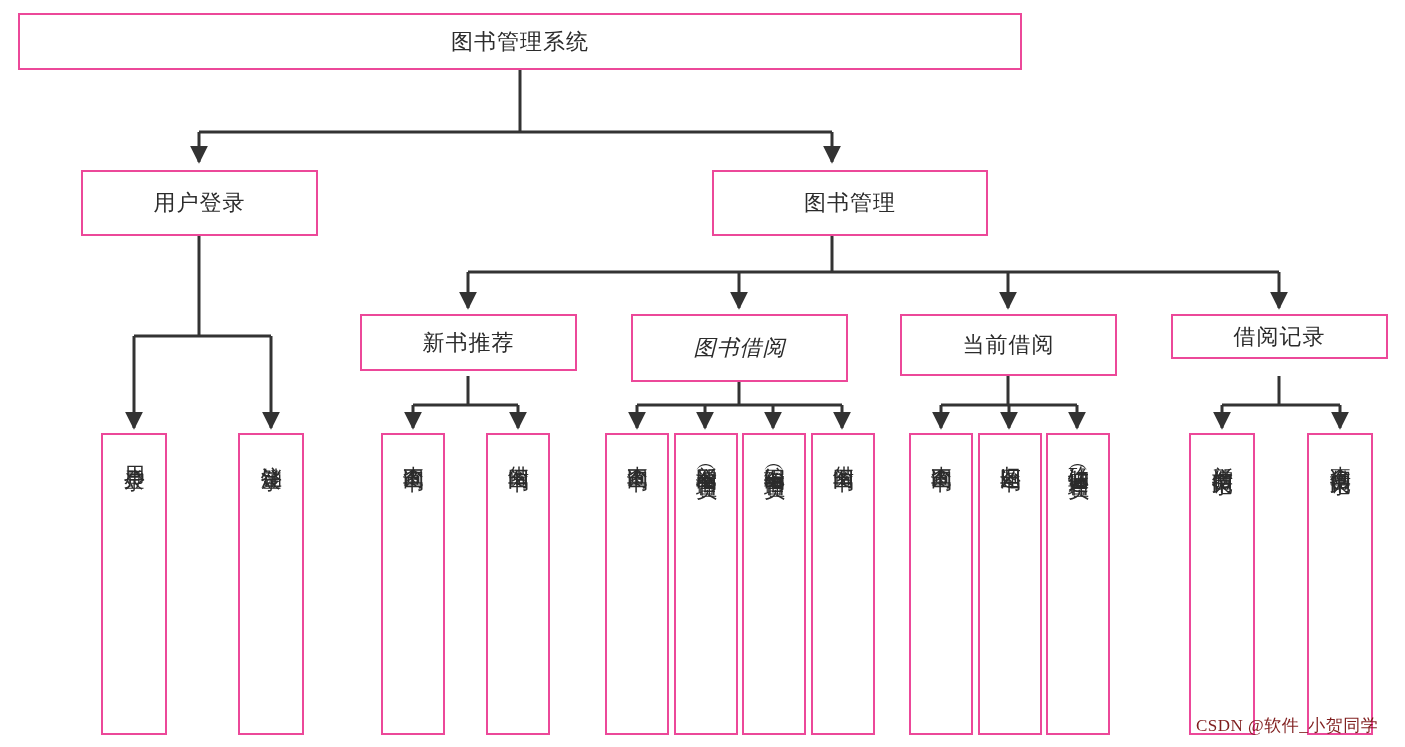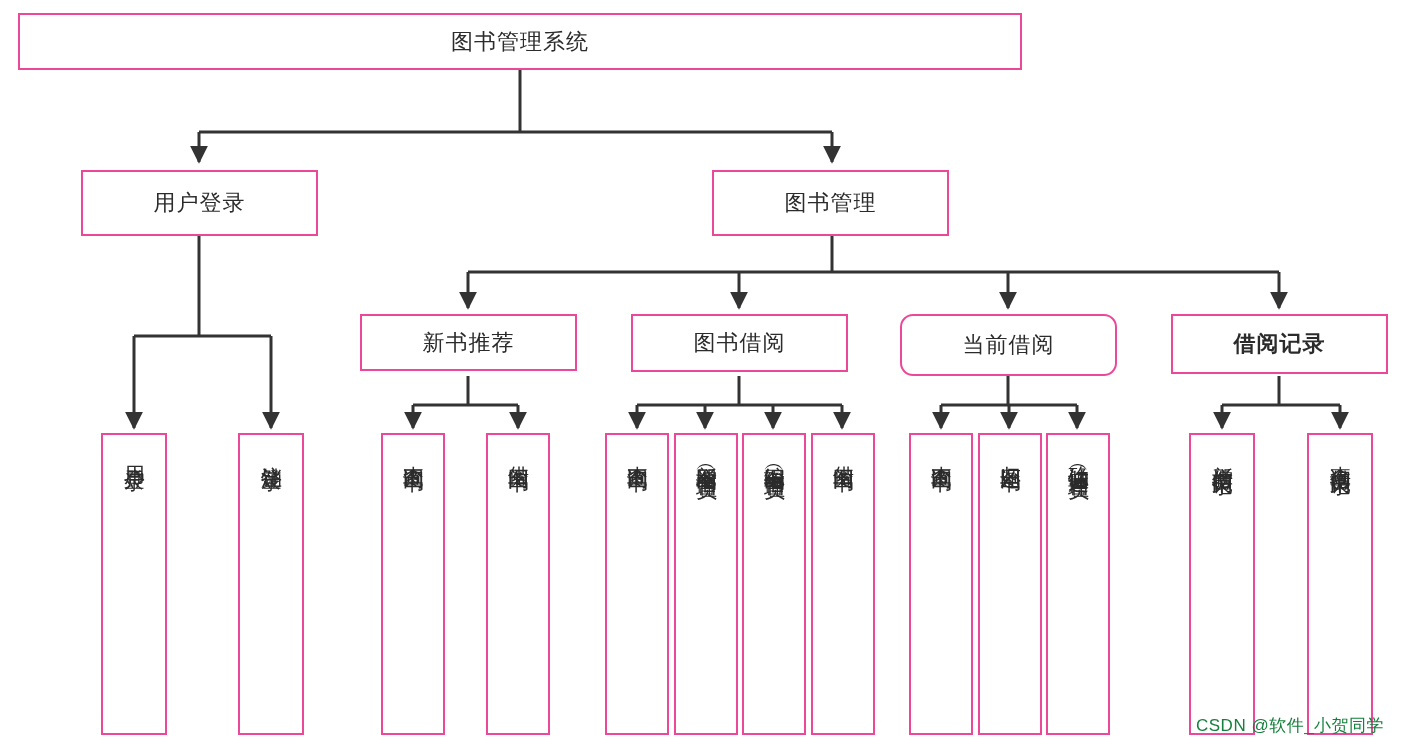--- a/index.html
+++ b/index.html
@@ -47,25 +47,25 @@
     text-orientation:upright;
     font-size:21px;
     letter-spacing:2px;
     line-height:1;
     white-space:nowrap;
   }
   #watermark{
     position:absolute;
     left:1196px;top:714px;
     font-size:17px;
-    color:#15803d;
+    color:#7f1d1d;
     letter-spacing:0.5px;
     white-space:nowrap;
     z-index:5;
-    font-family:Liberation Sans, sans-serif;
+    font-family:Liberation Serif, serif;
   }
 </style>
 </head>
 <body>
 
 <div id="diagram-root">
 
   <svg id="connectors" viewBox="0 0 1405 747" xmlns="http://www.w3.org/2000/svg">
     <defs>
       <marker id="arrow" viewBox="0 0 10 10" refX="9" refY="5" markerWidth="6" markerHeight="6" orient="auto-start-reverse">
@@ -116,34 +116,34 @@
     </g>
   </svg>
 
   <div class="node" style="left:18px;top:13px;width:1004px;height:57px;">
     <span class="label">图书管理系统</span>
   </div>
 
   <div class="node" style="left:81px;top:170px;width:237px;height:66px;">
     <span class="label">用户登录</span>
   </div>
-  <div class="node" style="left:712px;top:170px;width:237px;height:66px;">
+  <div class="node" style="left:712px;top:170px;width:276px;height:66px;">
     <span class="label">图书管理</span>
   </div>
 
   <div class="node" style="left:360px;top:314px;width:217px;height:57px;">
     <span class="label">新书推荐</span>
   </div>
-  <div class="node" style="left:631px;top:314px;width:217px;height:58px;">
+  <div class="node" style="left:631px;top:314px;width:217px;height:68px;font-style:italic;">
     <span class="label">图书借阅</span>
   </div>
-  <div class="node" style="left:900px;top:314px;width:217px;height:62px;border-radius:13px;">
+  <div class="node" style="left:900px;top:314px;width:217px;height:62px;">
     <span class="label">当前借阅</span>
   </div>
-  <div class="node" style="left:1171px;top:314px;width:217px;height:60px;font-weight:bold;">
+  <div class="node" style="left:1171px;top:314px;width:217px;height:45px;">
     <span class="label">借阅记录</span>
   </div>
 
   <div class="node vertical" style="left:101px;top:433px;width:66px;height:302px;">
     <span class="label">用户登录</span>
   </div>
   <div class="node vertical" style="left:238px;top:433px;width:66px;height:302px;">
     <span class="label">注销登录</span>
   </div>
 

